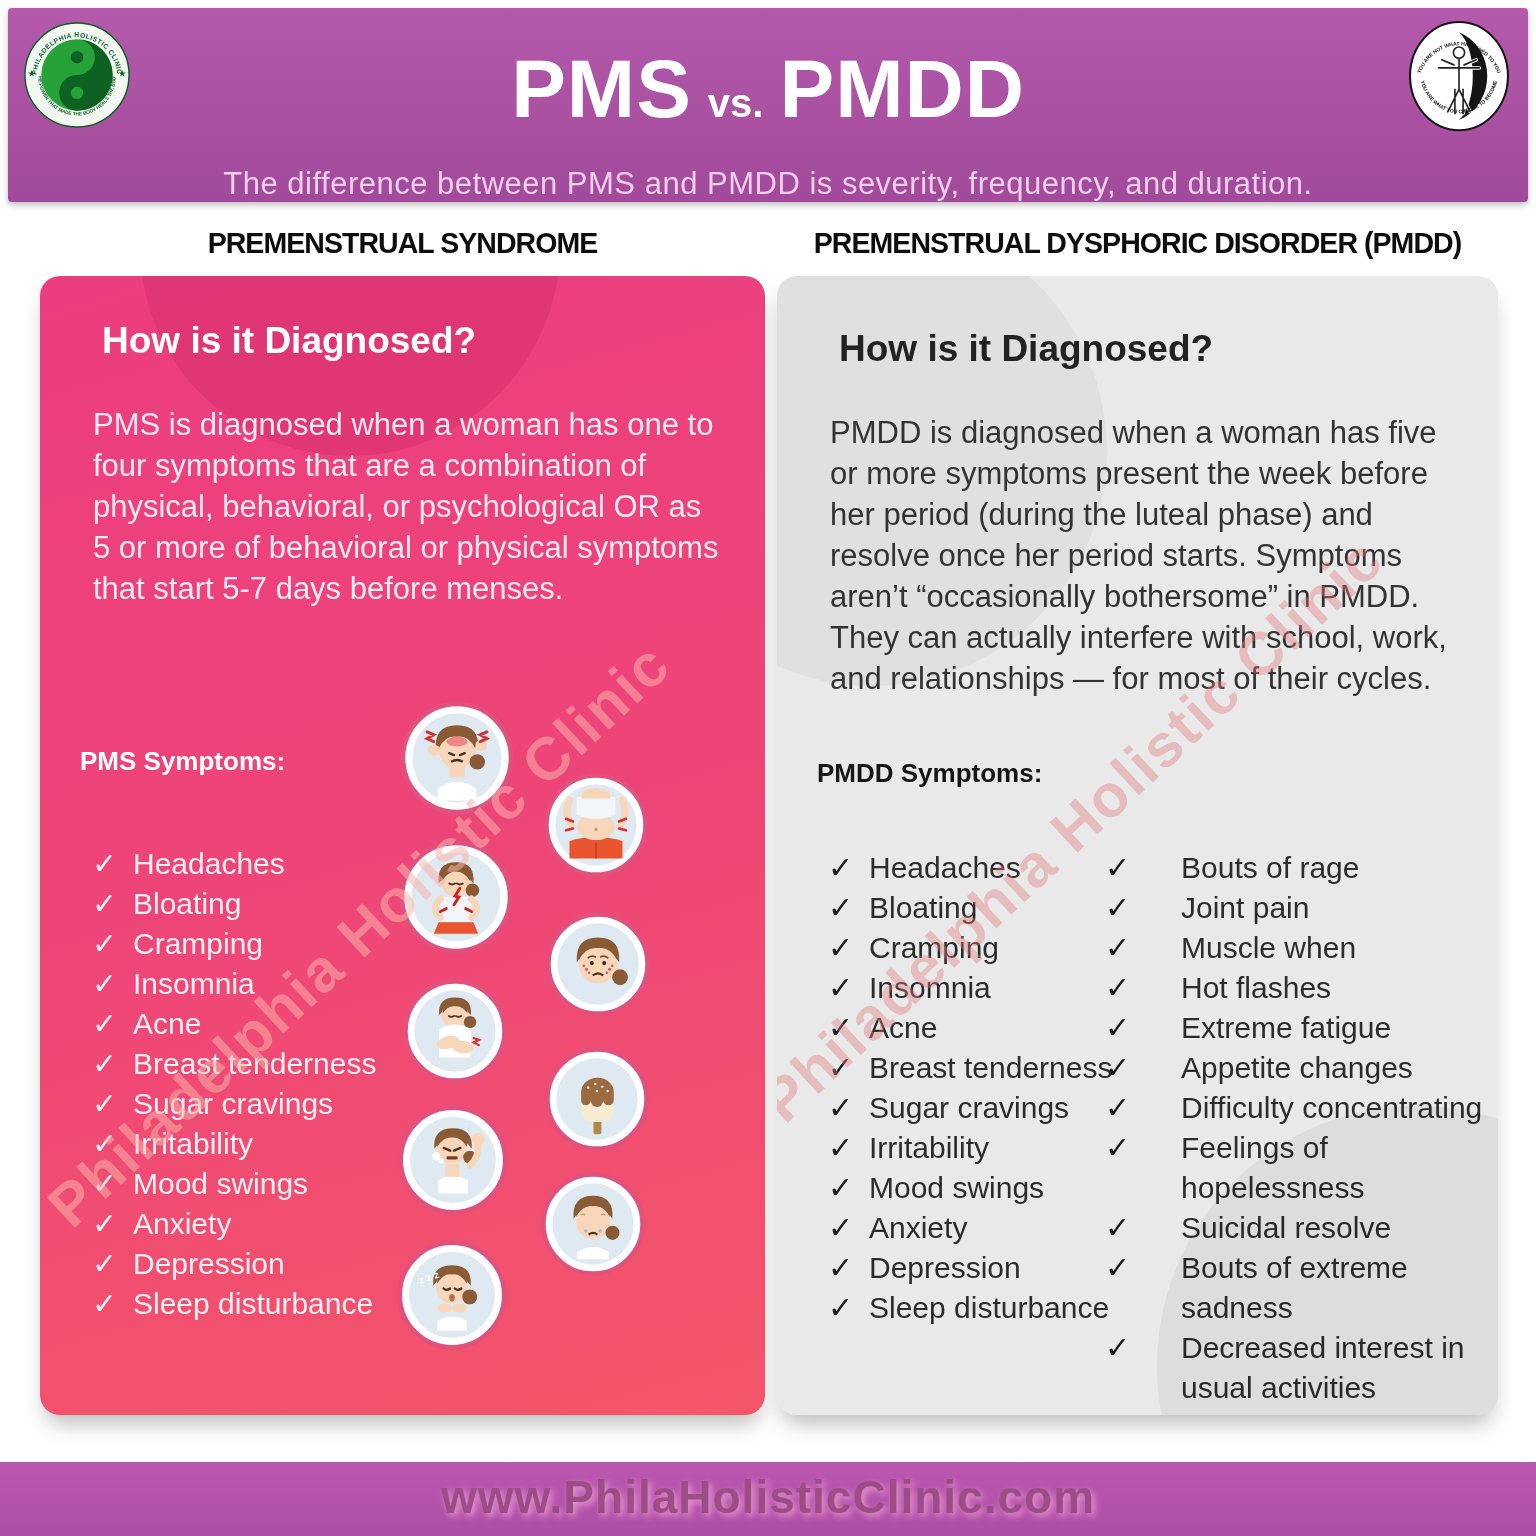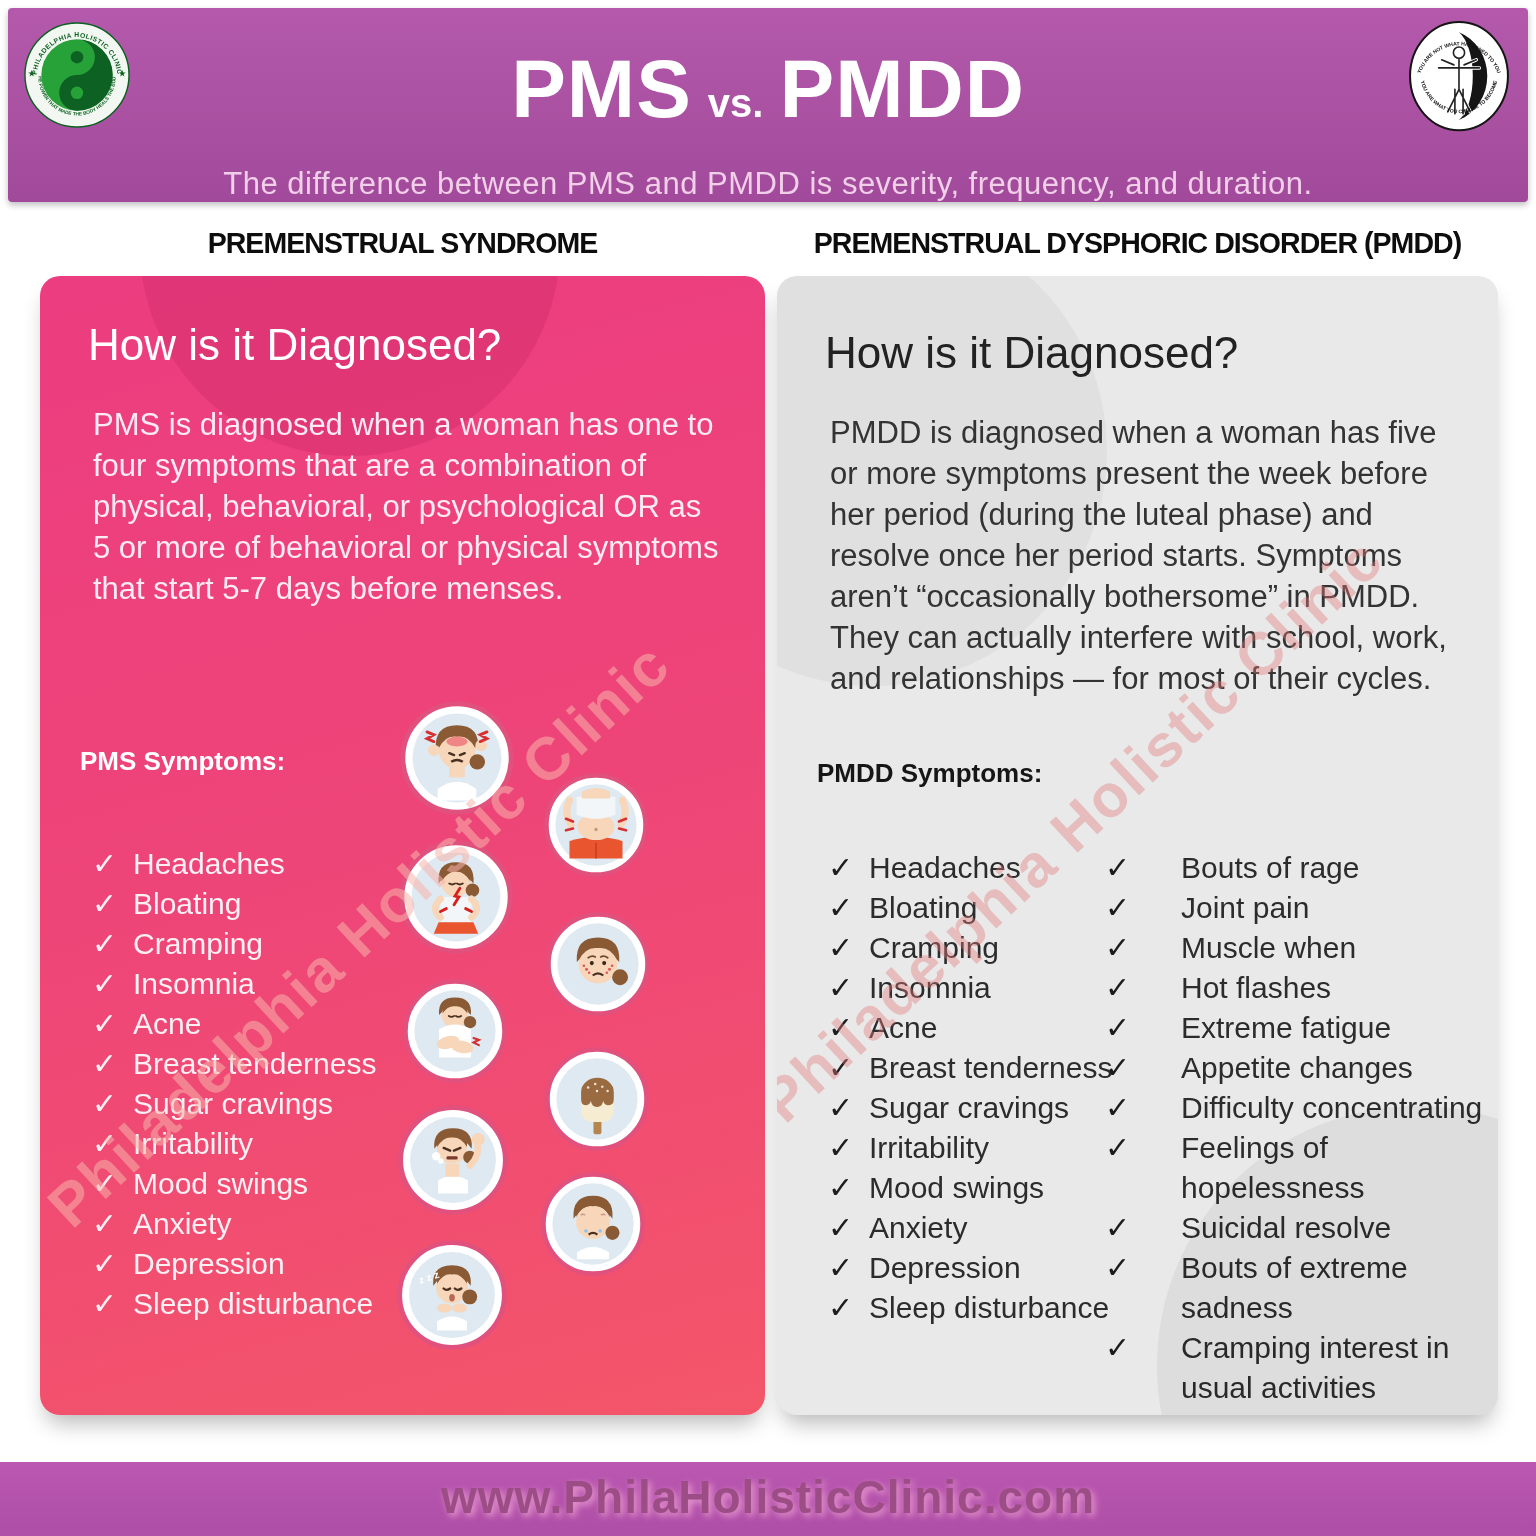--- a/index.html
+++ b/index.html
@@ -32,21 +32,21 @@
   .card-pink{left:40px;width:725px;
     background:linear-gradient(165deg,#ec3d80 0%,#ee4578 50%,#f45669 100%);color:#ffffff;}
   .card-pink::before{content:"";position:absolute;left:100px;top:-240px;width:420px;height:420px;
     border-radius:50%;background:rgba(160,14,74,.16);}
   .card-gray{left:777px;width:721px;background:#e9e9e9;color:#2d2d2d;}
   .card-gray::before{content:"";position:absolute;left:-140px;top:-60px;width:470px;height:470px;
     border-radius:50%;background:rgba(0,0,0,.035);}
   .card-gray::after{content:"";position:absolute;left:380px;top:830px;width:520px;height:520px;
     border-radius:50%;background:rgba(0,0,0,.05);}
 
-  .diag-title{position:absolute;left:48px;top:44px;font-size:44px;font-weight:400;}
+  .diag-title{position:absolute;left:62px;top:44px;font-size:37px;font-weight:700;}
   .card-gray .diag-title{top:52px;color:#222;}
   .diag-text{position:absolute;left:53px;top:128px;font-size:31px;line-height:41px;
     font-weight:400;white-space:pre-line;}
   .card-pink .diag-text{color:#fdeaf2;}
   .card-gray .diag-text{top:136px;color:#333;}
 
   .symptoms-title{position:absolute;left:40px;font-size:26px;font-weight:700;}
   .card-pink .symptoms-title{top:470px;}
   .card-gray .symptoms-title{top:482px;color:#161616;}
 
@@ -489,21 +489,21 @@
           <span class="sym-text">Suicidal resolve</span>
         </li>
 
         <li>
           <span class="check">✓</span>
           <span class="sym-text">Bouts of extreme sadness</span>
         </li>
 
         <li>
           <span class="check">✓</span>
-          <span class="sym-text">Cramping interest in usual activities</span>
+          <span class="sym-text">Decreased interest in usual activities</span>
         </li>
       </ul>
 
     <div class="watermark wm-gray">Philadelphia Holistic Clinic</div>
   </div>
 
   <div class="footer">
     <a href="#">www.PhilaHolisticClinic.com</a>
   </div>
 

